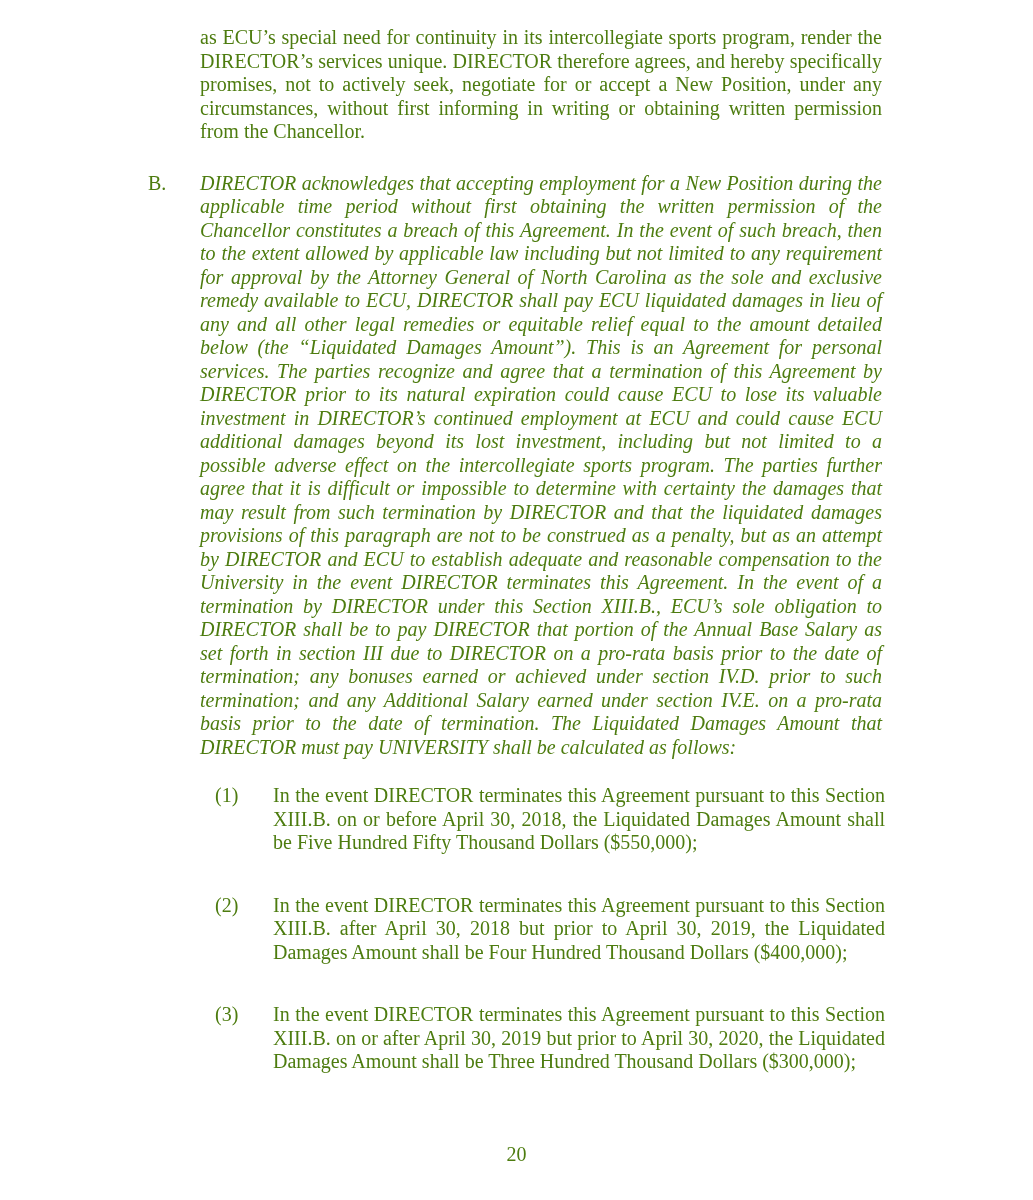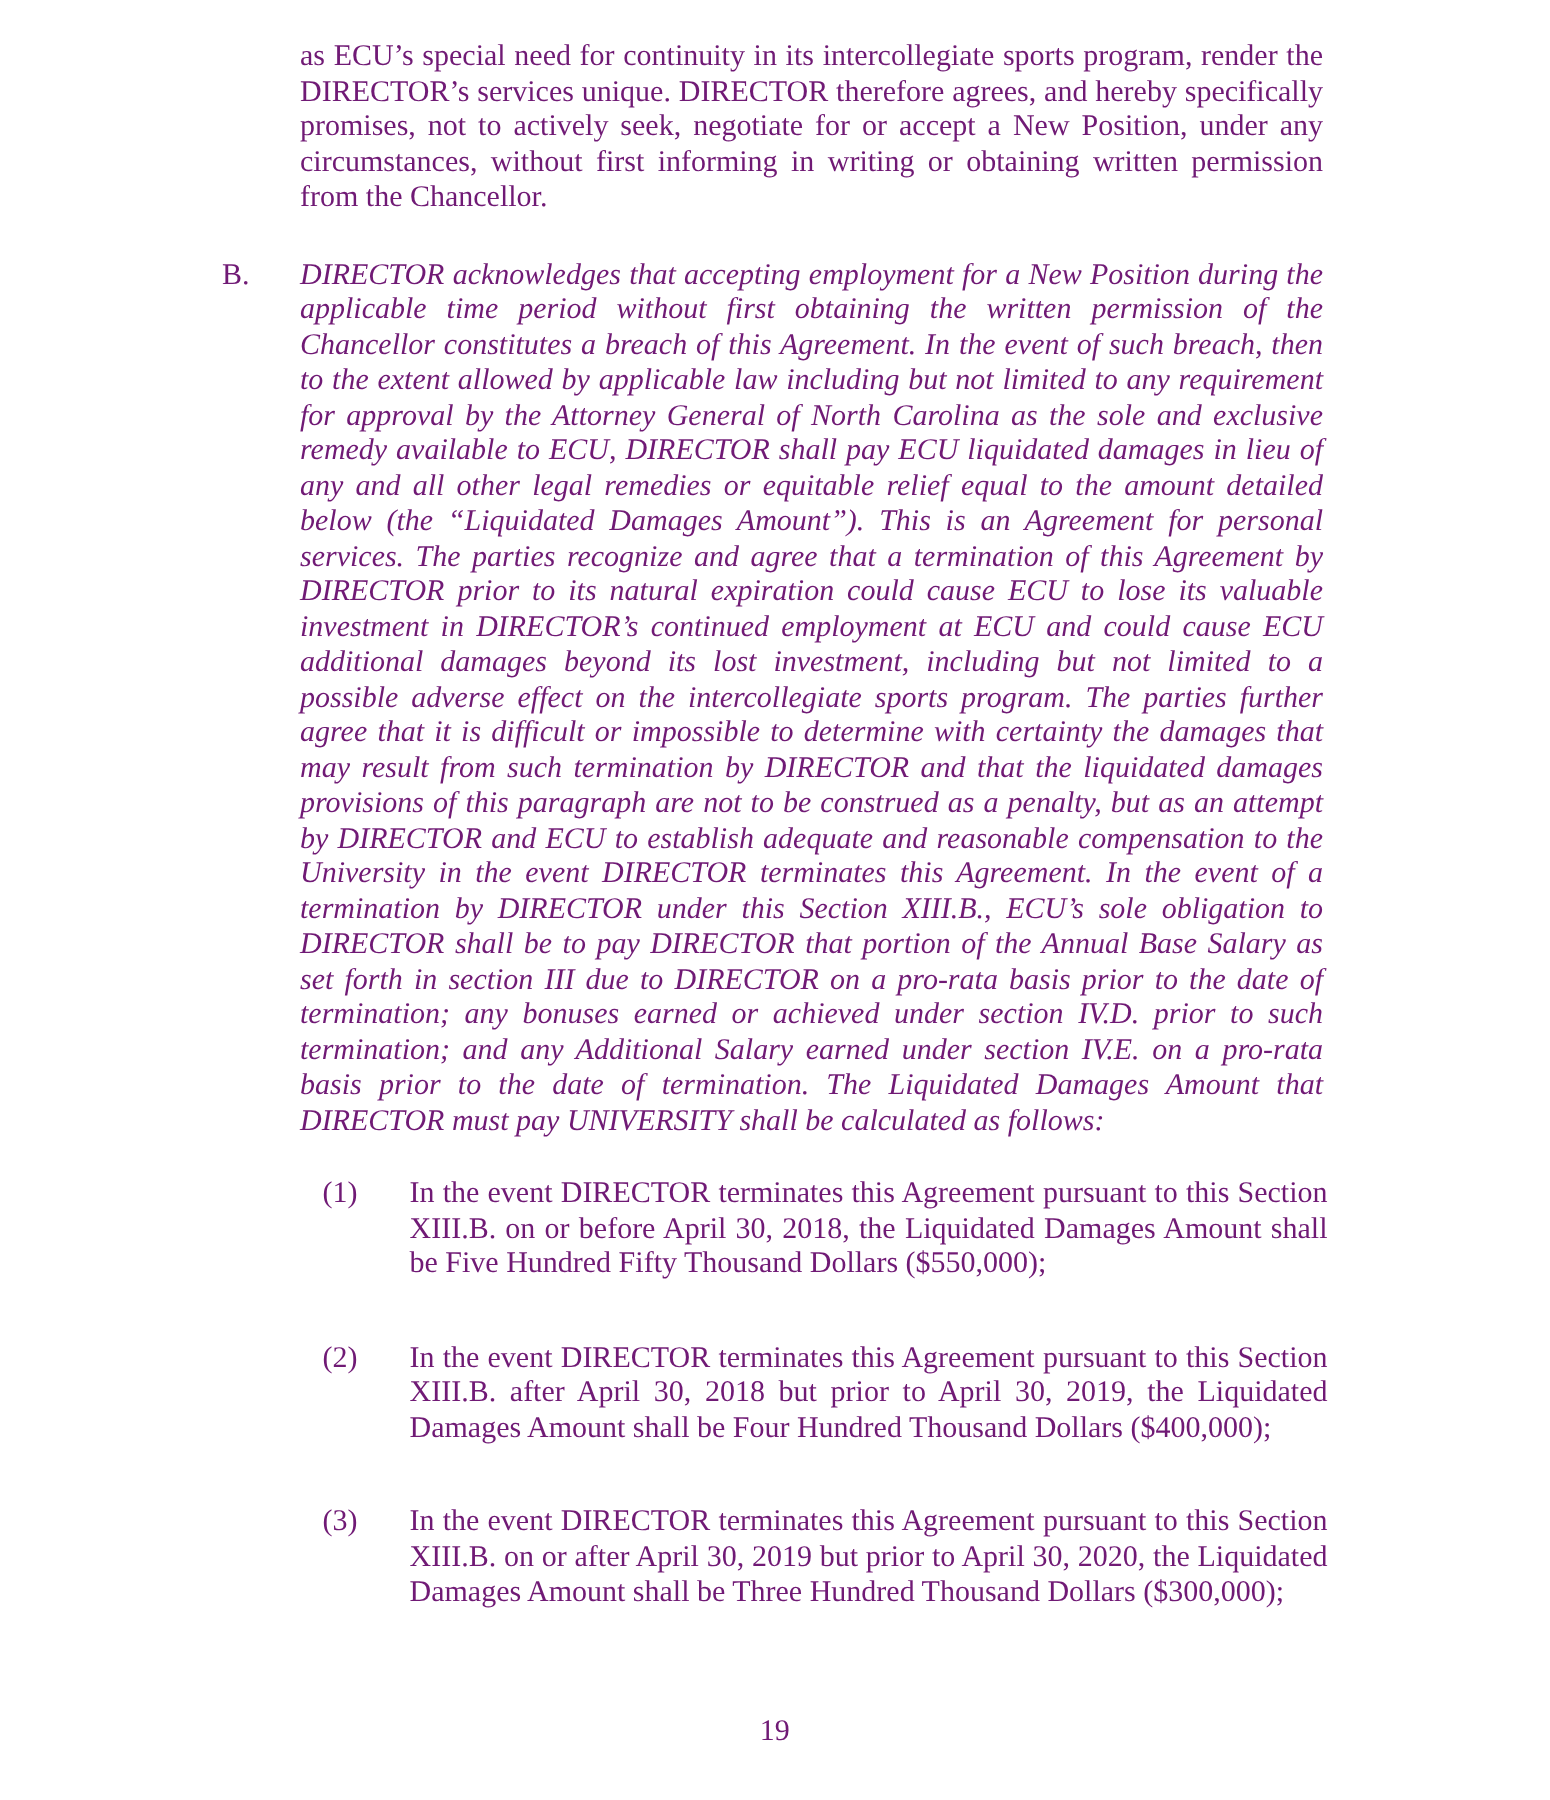--- a/index.html
+++ b/index.html
@@ -5,21 +5,21 @@
   html, body {
     margin: 0;
     padding: 0;
     background: #ffffff;
   }
   .page {
     position: relative;
     width: 1033px;
     height: 1200px;
     background: #ffffff;
-    color: #701a75;
+    color: #4d7c0f;
     font-family: "Liberation Serif", "DejaVu Serif", serif;
     font-size: 20px;
     line-height: 23.5px;
     overflow: hidden;
   }
   .intro-para {
     margin: 26px 151px 0 200px;
     width: 682px;
     text-align: justify;
   }
@@ -91,15 +91,15 @@
       <p class="item-text">In the event DIRECTOR terminates this Agreement pursuant to this Section XIII.B. after April 30, 2018 but prior to April 30, 2019, the Liquidated Damages Amount shall be Four Hundred Thousand Dollars ($400,000);</p>
     </div>
 
     <div class="sub-item">
       <div class="item-label">(3)</div>
       <p class="item-text">In the event DIRECTOR terminates this Agreement pursuant to this Section XIII.B. on or after April 30, 2019 but prior to April 30, 2020, the Liquidated Damages Amount shall be Three Hundred Thousand Dollars ($300,000);</p>
     </div>
 
   </div>
 
-  <div class="page-number">19</div>
+  <div class="page-number">20</div>
 
 </div>
 
 </body></html>

